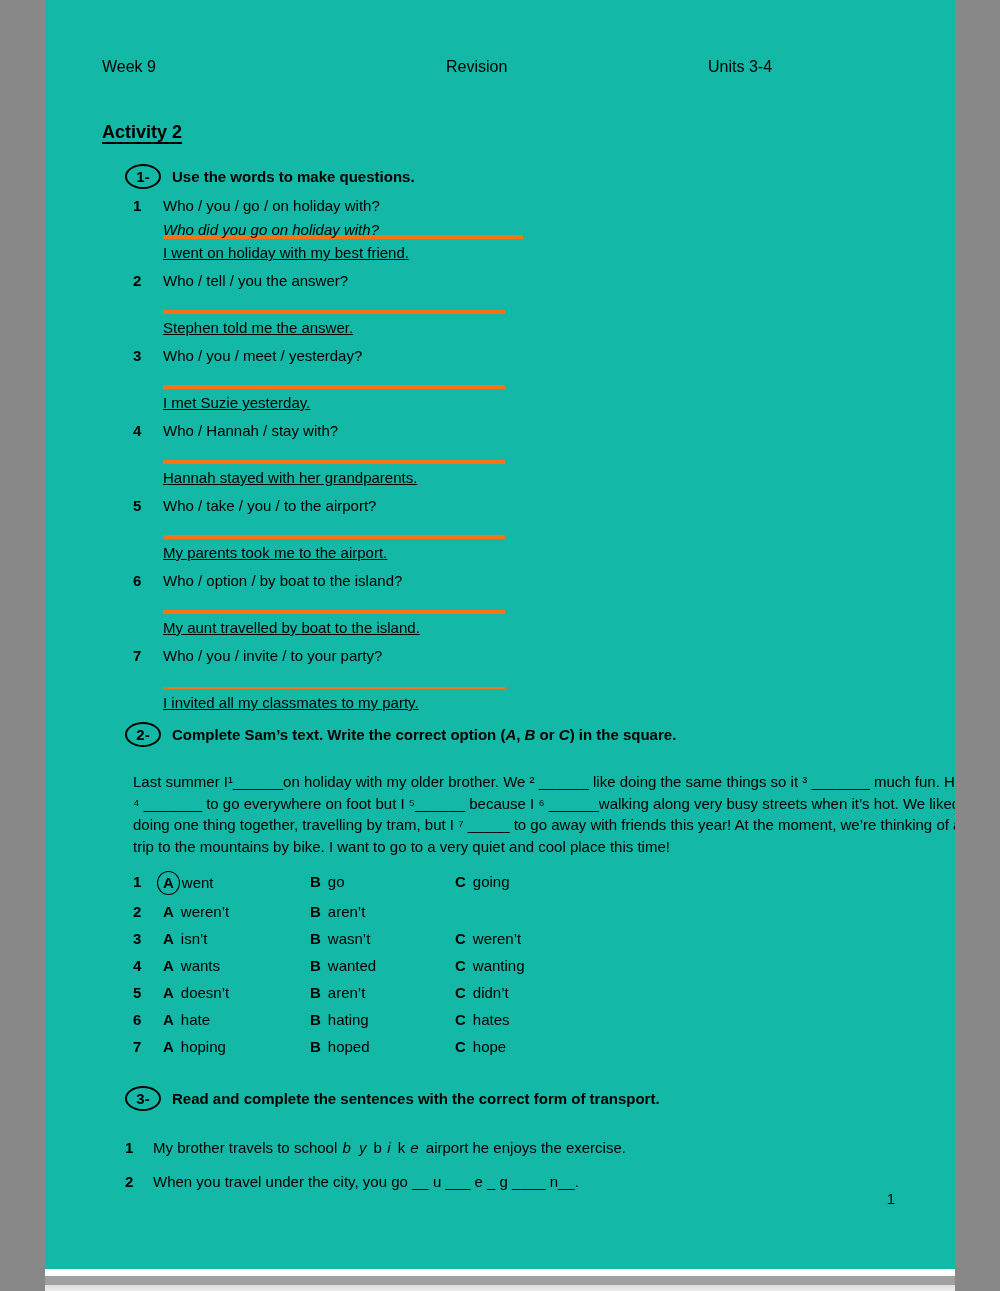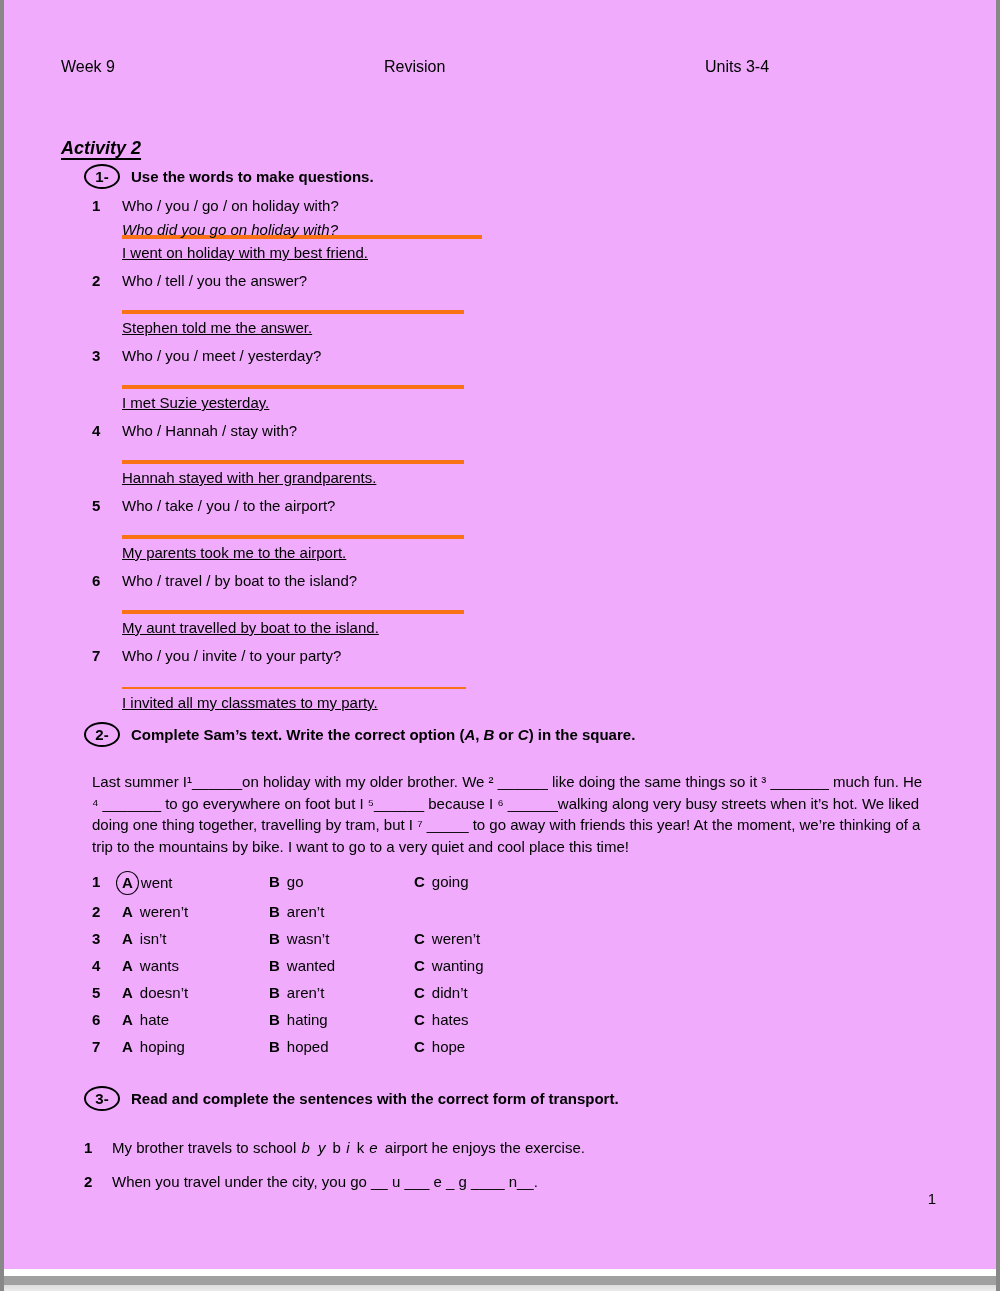--- a/index.html
+++ b/index.html
@@ -1,38 +1,38 @@
 <!DOCTYPE html>
 <html><head>
 <meta charset="utf-8">
 <style>
   * { box-sizing: border-box; }
   html, body { margin: 0; padding: 0; background: #888; }
   .page {
     position: relative;
-    width: 992px;
+    width: 910px;
     height: 1291px;
     margin: 0 auto;
-    background: #f0abfc;
+    background: #14b8a6;
     font-family: "Liberation Sans", "DejaVu Sans", sans-serif;
     font-size: 15px;
     color: #000;
     overflow: hidden;
   }
 
   
   .hdr { position: absolute; top: 58px; font-size: 16px; }
   #hdr-left { left: 57px; }
-  #hdr-center { left: 380px; }
-  #hdr-right { left: 701px; text-align: right; }
+  #hdr-center { left: 401px; }
+  #hdr-right { left: 663px; text-align: right; }
 
   .title {
-    position: absolute; top: 138px; left: 57px;
+    position: absolute; top: 122px; left: 57px;
     font-size: 18px; font-weight: bold;
-    text-decoration: underline; text-decoration-thickness: 2px; text-underline-offset: 4px; font-style: italic;
+    text-decoration: underline; text-decoration-thickness: 2px; text-underline-offset: 4px;
   }
 
   .section { position: absolute; left: 80px; }
   #ex1 { top: 164px; width: 660px; }
   #ex2 { top: 722px; width: 862px; }
   #ex3 { top: 1086px; width: 880px; }
 
   .sec-head { display: flex; align-items: center; gap: 11px; }
   .badge {
     min-width: 36px; height: 25px; line-height: 21px; padding: 0 5px;
@@ -150,21 +150,21 @@
         <div class="q-body">
           <div class="q-prompt">Who / take / you / to the airport?</div>
           <div class="answer-line"><span class="written"></span></div>
           <div class="q-response">My parents took me to the airport.</div>
         </div>
       </div>
 
       <div class="q-item">
         <div class="q-num">6</div>
         <div class="q-body">
-          <div class="q-prompt">Who / travel / by boat to the island?</div>
+          <div class="q-prompt">Who / option / by boat to the island?</div>
           <div class="answer-line"><span class="written"></span></div>
           <div class="q-response">My aunt travelled by boat to the island.</div>
         </div>
       </div>
 
       <div class="q-item">
         <div class="q-num">7</div>
         <div class="q-body">
           <div class="q-prompt">Who / you / invite / to your party?</div>
           <div class="answer-line thick"><span class="written"></span></div>

